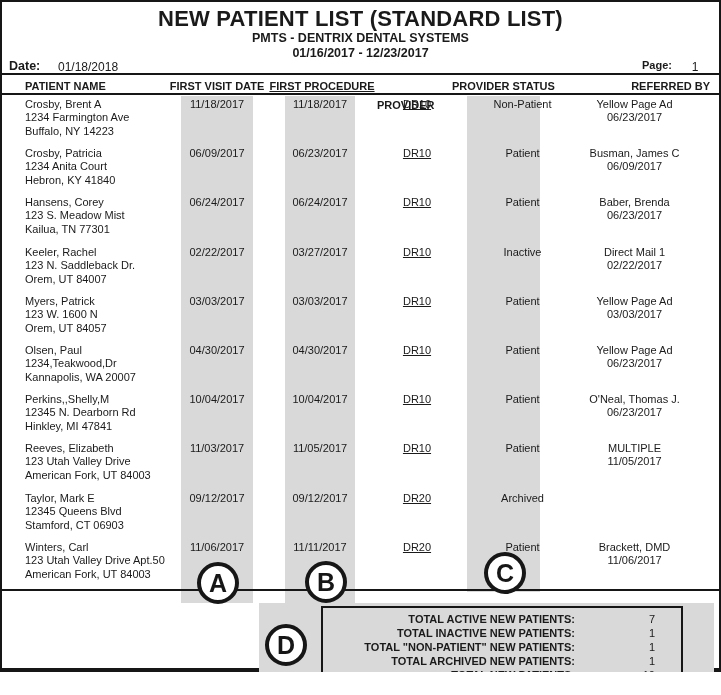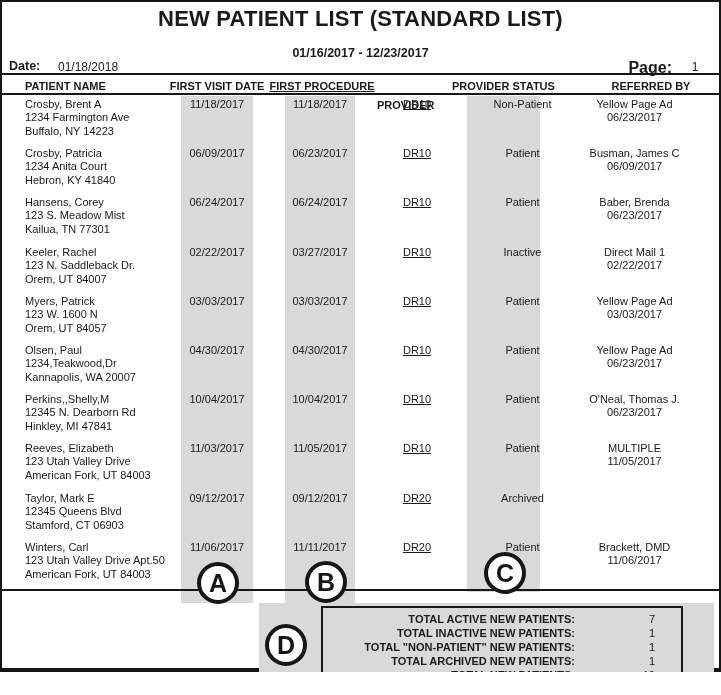--- a/index.html
+++ b/index.html
@@ -10,35 +10,35 @@
   }
   .title{position:absolute;top:6px;left:0;width:100%;text-align:center;
     font-size:22px;font-weight:700;letter-spacing:.2px;}
   .subtitle{position:absolute;top:31px;left:0;width:100%;text-align:center;
     font-size:12.5px;font-weight:700;}
   .range{position:absolute;top:46px;left:0;width:100%;text-align:center;
     font-size:12.5px;font-weight:700;}
   .date-label{position:absolute;left:9px;top:59px;font-size:12.5px;font-weight:700;}
   .date-value{position:absolute;left:58px;top:60px;font-size:12px;}
   .page-label{position:absolute;left:600px;width:72px;top:59px;text-align:right;
-    font-size:16px;font-weight:700;}
+    font-size:11px;font-weight:700;}
   .page-value{position:absolute;left:682px;width:26px;top:60px;text-align:center;font-size:12px;}
   .rule{position:absolute;left:0;width:721px;height:2px;background:#161616;z-index:3;}
   #rule-1{top:73px;} #rule-2{top:93px;} #rule-3{top:589px;}
   .band{position:absolute;background:#d9d9d9;z-index:0;}
   #band-a{left:181px;top:96px;width:72px;height:507px;}
   #band-b{left:285px;top:96px;width:70px;height:507px;}
   #band-c{left:467px;top:96px;width:73px;height:496px;}
   .colh{position:absolute;top:80px;font-size:11px;font-weight:700;z-index:2;white-space:nowrap;}
   #colh-0{left:25px;}
   #colh-1{left:167px;width:100px;text-align:center;}
   #colh-2{left:268px;width:108px;text-align:center;text-decoration:underline;}
   #colh-3{left:377px;width:80px;text-align:left;margin-top:19px;}
   #colh-4{left:452px;width:102px;text-align:center;}
-  #colh-5{left:592px;width:118px;text-align:center;}
+  #colh-5{left:592px;width:118px;text-align:right;}
   .row{position:absolute;left:0;width:721px;font-size:11px;line-height:13.4px;z-index:1;}
   .cell{position:absolute;top:0;}
   .c-name{left:25px;width:160px;}
   .c-visit{left:181px;width:72px;text-align:center;}
   .c-proc{left:285px;width:70px;text-align:center;}
   .c-prov{left:377px;width:80px;text-align:center;text-decoration:underline;}
   .c-stat{left:467px;width:73px;text-align:center;padding-left:19px;}
   .c-ref{left:552px;width:165px;text-align:center;}
   .marker{position:absolute;width:34px;height:34px;border:4px solid #161616;border-radius:50%;
     background:#ffffff;display:flex;align-items:center;justify-content:center;
@@ -54,20 +54,21 @@
   .t-row{display:flex;height:14px;line-height:14px;font-size:11px;}
   .t-label{width:252px;text-align:right;font-weight:700;white-space:nowrap;}
   .t-value{width:80px;text-align:right;font-weight:400;}
 </style>
 </head>
 <body>
 
 <div class="page">
 
   <div class="title">NEW PATIENT LIST (STANDARD LIST)</div>
+  <div class="subtitle">PMTS - DENTRIX DENTAL SYSTEMS</div>
   <div class="range">01/16/2017 - 12/23/2017</div>
 
   <span class="date-label">Date:</span>
   <span class="date-value">01/18/2018</span>
   <span class="page-label">Page:</span>
   <span class="page-value">1</span>
 
   <div class="rule" id="rule-1"></div>
   <div class="rule" id="rule-2"></div>
   <div class="rule" id="rule-3"></div>

